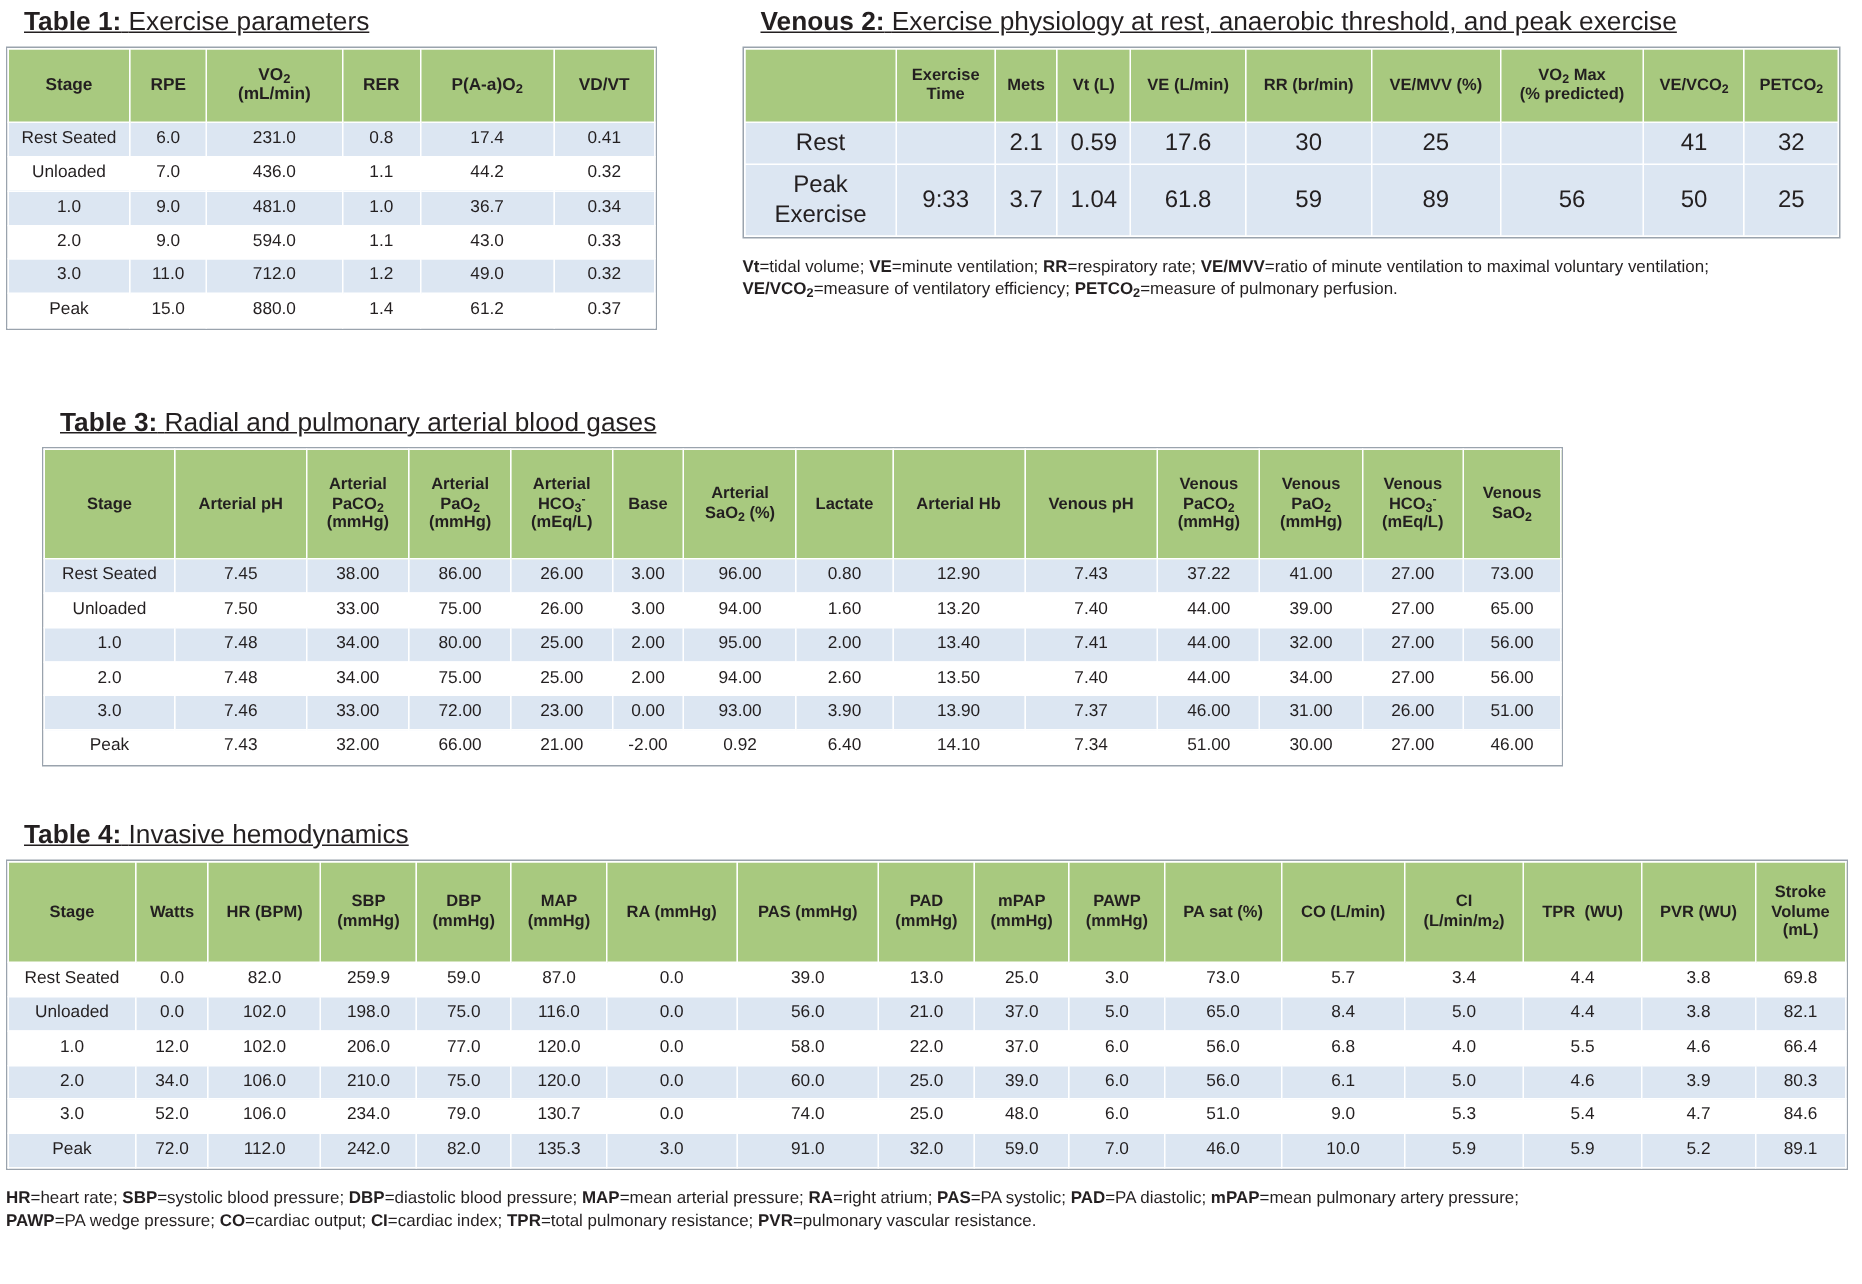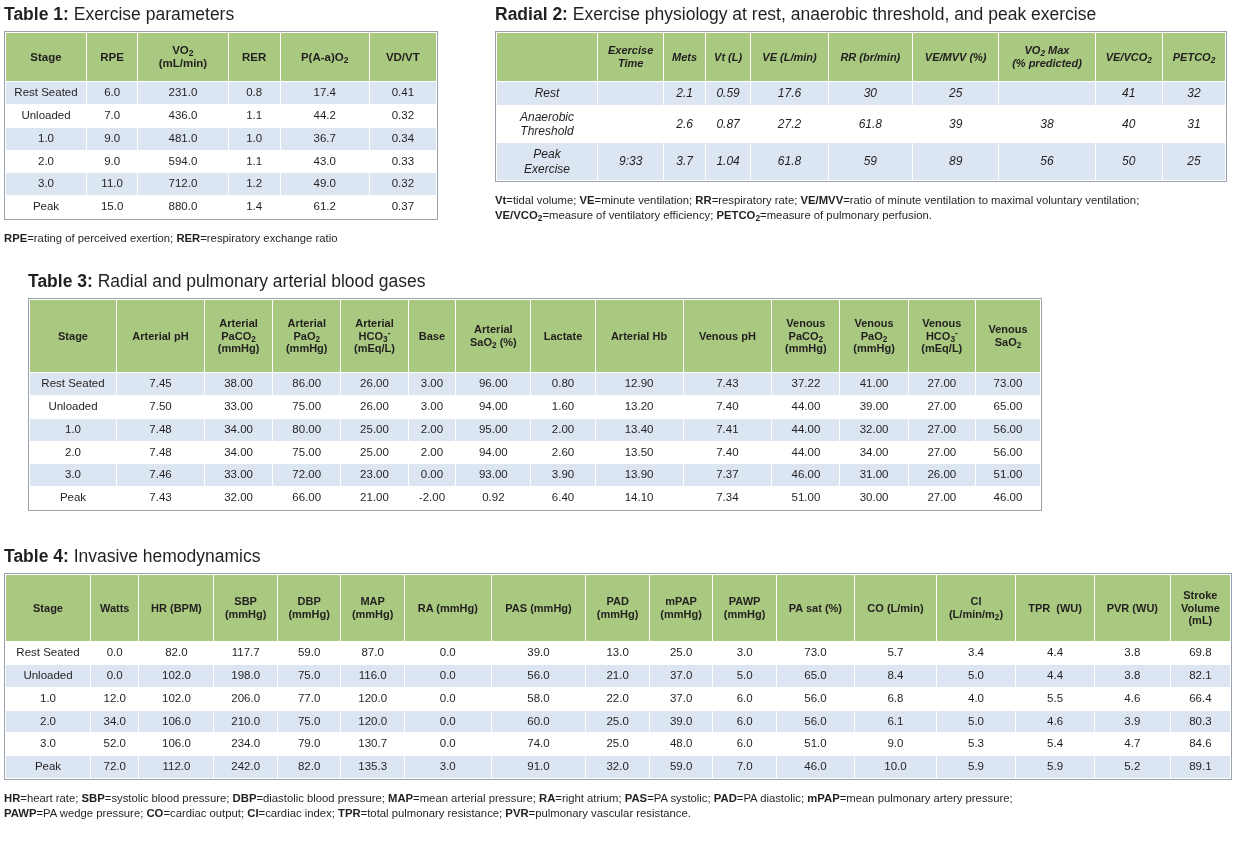--- a/index.html
+++ b/index.html
@@ -17,23 +17,24 @@
   }
   .page {
     position: relative;
     width: 1241px;
     height: 856px;
     padding: 0;
   }
   .tbl-title {
     font-size: 17.5px;
     color: #231f20;
-    margin: 0 0 7px 0;
+    margin: 0 0 7px 12px;
     line-height: 1.15;
     white-space: nowrap;
+    text-decoration: underline;
   }
   .tbl-title b {
     font-weight: bold;
   }
   .tbl-title span.tt-rest {
     font-weight: normal;
   }
   table.dt {
     border-collapse: collapse;
     border-spacing: 0;
@@ -80,23 +81,23 @@
   
   #block-t1 { position: absolute; left: 4px;  top: 4px; }
   #block-t2 { position: absolute; left: 495px; top: 4px; }
   #block-t3 { position: absolute; left: 4px;  top: 271px; padding-left: 24px; }
   #block-t4 { position: absolute; left: 4px;  top: 546px; }
 
   #t1 { width: 432px; }
   #t1 th:nth-child(1), #t1 td:nth-child(1) { width: 72px; }
   #t1 th { height: 38px; }
 
-  #t2 { width: 730px; font-style: italic; }
+  #t2 { width: 730px; }
   #t2 th { height: 38px; font-size: 11px; }
-  #t2 td { font-size: 12px; }
+  #t2 td { font-size: 16px; }
   #t2 th:nth-child(1), #t2 td:nth-child(1) { width: 92px; }
 
   #t3 { width: 1012px; }
   #t3 th { height: 62px; font-size: 11px; }
   #t3 th:nth-child(1), #t3 td:nth-child(1) { width: 78px; }
 
   #t4 { width: 1226px; }
   #t4 th { height: 56px; font-size: 11px; }
   #t4 td { font-size: 11.5px; }
   #t4 th:nth-child(1), #t4 td:nth-child(1) { width: 76px; }
@@ -168,28 +169,25 @@
               <td>Peak</td>
               <td>15.0</td>
               <td>880.0</td>
               <td>1.4</td>
               <td>61.2</td>
               <td>0.37</td>
             </tr>
           </tbody>
       </table>
     </div>
-    <div class="fn">
-      <b>RPE</b>=rating of perceived exertion; <b>RER</b>=respiratory exchange ratio
-    </div>
   </div>
 
   <div id="block-t2">
     <div class="tbl-title">
-      <b>Radial 2:</b>
+      <b>Venous 2:</b>
       <span class="tt-rest">Exercise physiology at rest, anaerobic threshold, and peak exercise</span>
     </div>
     <div class="outer-border">
       <table class="dt" id="t2">
         <thead>
           <tr>
             <th></th>
             <th>Exercise<br>Time</th>
             <th>Mets</th>
             <th>Vt (L)</th>
@@ -206,32 +204,20 @@
               <td>Rest</td>
               <td></td>
               <td>2.1</td>
               <td>0.59</td>
               <td>17.6</td>
               <td>30</td>
               <td>25</td>
               <td></td>
               <td>41</td>
               <td>32</td>
-            </tr>
-            <tr class="even">
-              <td>Anaerobic<br>Threshold</td>
-              <td></td>
-              <td>2.6</td>
-              <td>0.87</td>
-              <td>27.2</td>
-              <td>61.8</td>
-              <td>39</td>
-              <td>38</td>
-              <td>40</td>
-              <td>31</td>
             </tr>
             <tr class="odd">
               <td>Peak<br>Exercise</td>
               <td>9:33</td>
               <td>3.7</td>
               <td>1.04</td>
               <td>61.8</td>
               <td>59</td>
               <td>89</td>
               <td>56</td>
@@ -399,21 +385,21 @@
             <th>TPR&nbsp; (WU)</th>
             <th>PVR (WU)</th>
             <th>Stroke<br>Volume<br>(mL)</th>
           </tr>
         </thead>
         <tbody>
             <tr class="even">
               <td>Rest Seated</td>
               <td>0.0</td>
               <td>82.0</td>
-              <td>117.7</td>
+              <td>259.9</td>
               <td>59.0</td>
               <td>87.0</td>
               <td>0.0</td>
               <td>39.0</td>
               <td>13.0</td>
               <td>25.0</td>
               <td>3.0</td>
               <td>73.0</td>
               <td>5.7</td>
               <td>3.4</td>

